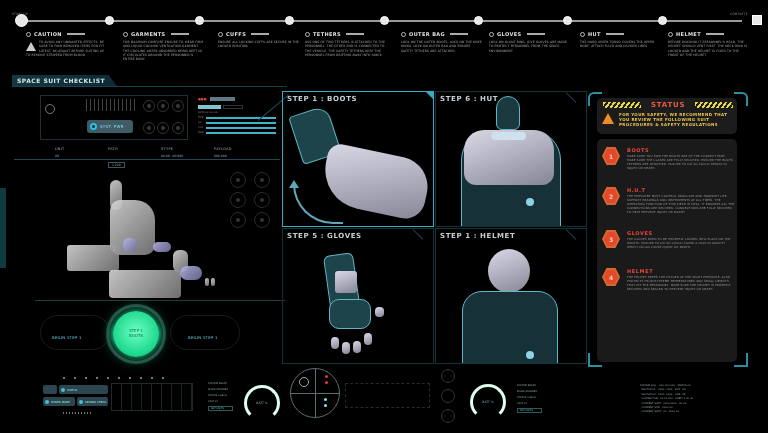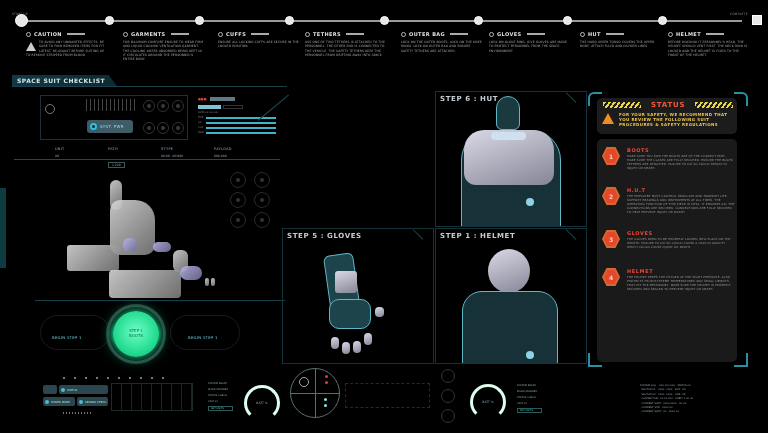--- a/index.html
+++ b/index.html
@@ -349,20 +349,28 @@
   <div>STATUS CHECK</div>
   <div>UNIT 01</div>
   <div class="tag">SET UNITS</div>
 </div>
 <div class="gauge" style="left:244px;top:385px">
     <span>BATT %</span>
   </div>
 
 <div class="grid">
 
+  <div class="cell active" style="left:0;top:0">
+    <div class="corner-notch"></div>
+    <div class="cell-title">STEP 1 : BOOTS</div>
+    <div class="silhouette" style="left:12px;top:18px;width:40px;height:50px;border-radius:4px 14px 4px 4px;transform:rotate(-18deg)"></div>
+    <div class="armor" style="left:40px;top:60px;width:105px;height:60px;border-radius:14px 30px 20px 40px;transform:rotate(12deg)"></div>
+    <div class="arrow-curve"></div>
+    <div class="arrow-head"></div>
+  </div>
 
   <div class="cell" style="left:153px;top:0">
     <div class="cell-diag"></div>
     <div class="cell-title">STEP 6 : HUT</div>
     <div class="silhouette" style="left:60px;top:4px;width:24px;height:34px;border-radius:12px 12px 6px 6px;background:#1b3a40"></div>
     <div class="silhouette" style="left:25px;top:38px;width:100px;height:100px;border-radius:30px 30px 0 0;background:#163238"></div>
     <div class="armor" style="left:28px;top:38px;width:90px;height:55px;border-radius:20px 20px 12px 12px"></div>
     <div class="armor" style="left:55px;top:40px;width:35px;height:8px;border-radius:6px;background:#cfe0f0"></div>
     <div style="position:absolute;left:90px;top:106px;width:8px;height:8px;border-radius:50%;background:#8fd2e6"></div>
   </div>

